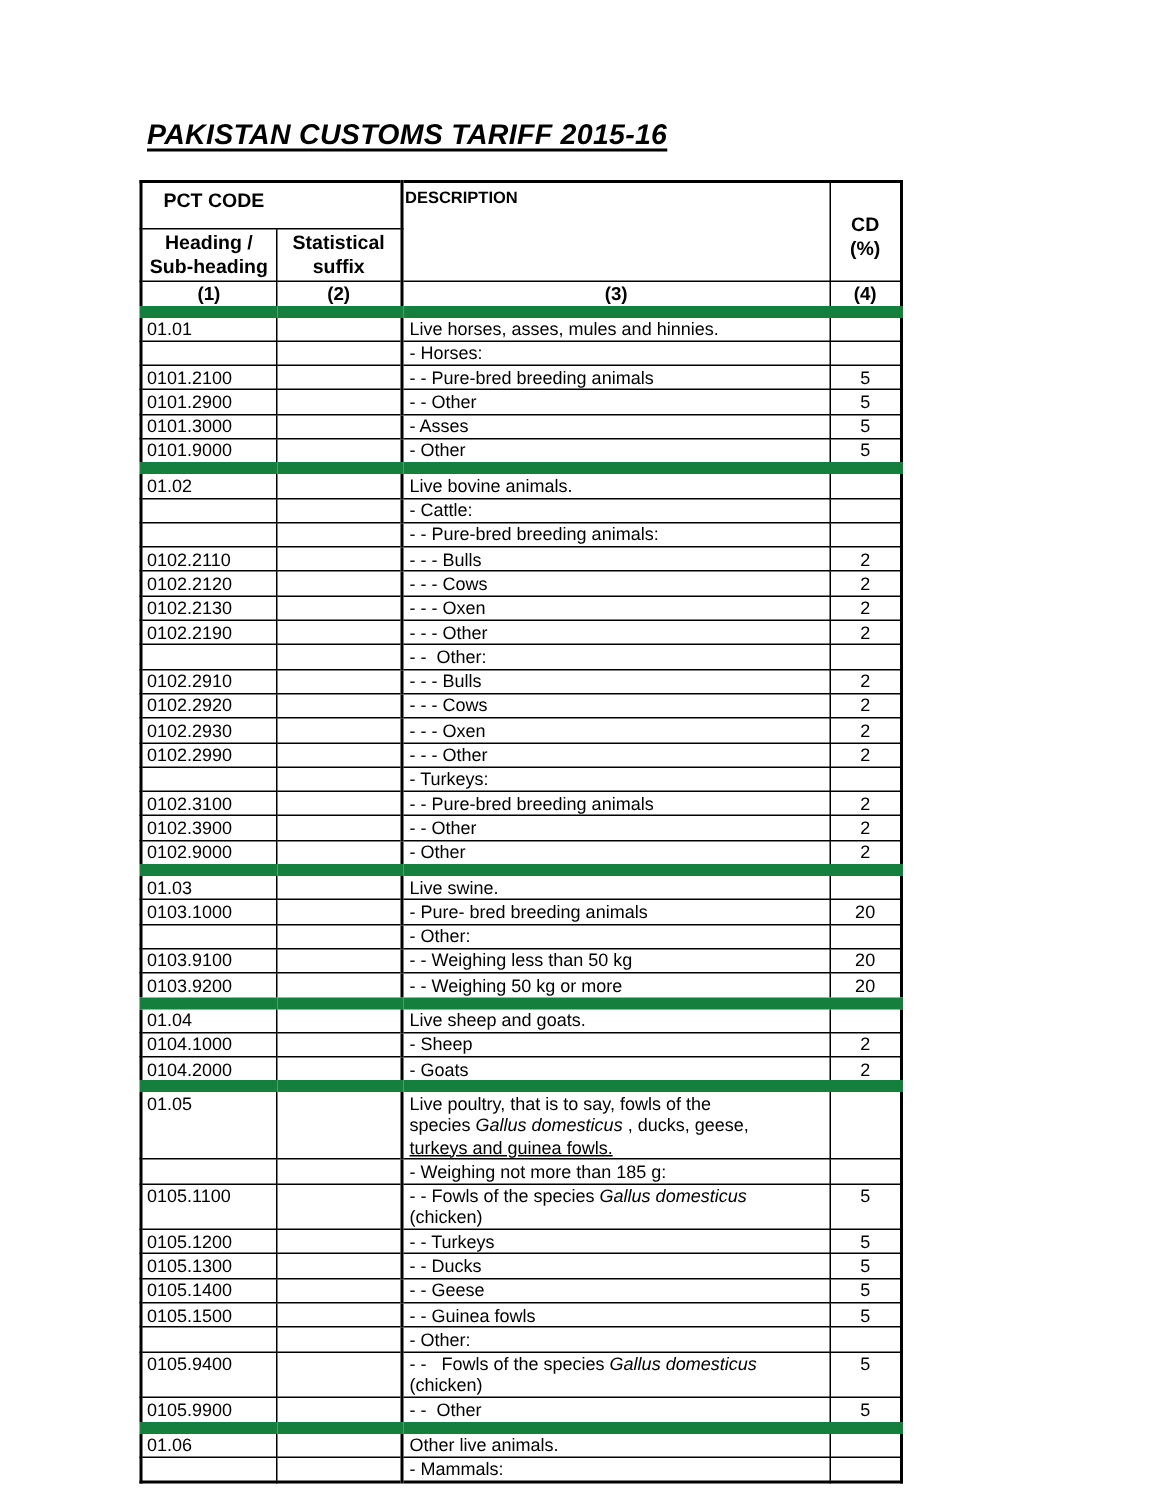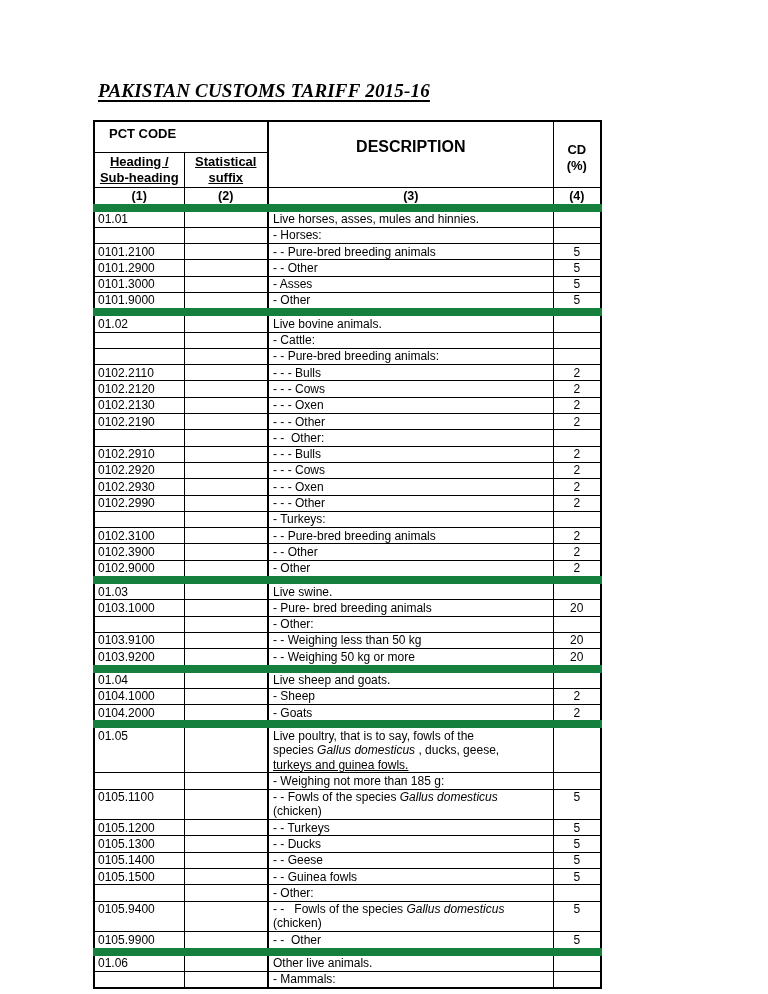--- a/index.html
+++ b/index.html
@@ -14,21 +14,20 @@
     position: absolute;
     left: 98px; top: 80px;
     margin: 0;
     font-size: 19px;
     font-weight: bold;
     font-style: italic;
     text-decoration: underline;
     text-decoration-thickness: 2px;
     text-underline-offset: 3px;
     letter-spacing: 0.2px;
-    font-family: Liberation Serif, serif;
   }
   table.tariff {
     position: absolute;
     left: 93px; top: 120px;
     width: 507px;
     border-collapse: collapse;
     table-layout: fixed;
     border: 2px solid #000;
   }
   .tariff th, .tariff td {
@@ -40,37 +39,36 @@
   tr.h1 { height: 31px; }
   tr.h2 { height: 34px; }
   tr.nums { height: 18px; }
   th.pct-h {
     text-align: left;
     font-size: 13px;
     padding: 4px 0 0 14px;
     line-height: 15px;
   }
   th.desc-h {
-    text-align: center;
-    font-size: 16px;
-    padding-top: 16px;
+    text-align: left;
+    font-size: 11px;
+    padding-top: 4px;
     border-left: 2px solid #000;
   }
   th.cd-h {
     text-align: center;
     font-size: 13px;
     padding-top: 20px;
     line-height: 16px;
   }
   tr.h2 th {
     text-align: center;
     font-size: 13px;
     line-height: 16px;
     padding-top: 1px;
-    text-decoration: underline;
   }
   tr.nums th {
     border-bottom: 2px solid #000;
     text-align: center;
     font-size: 12.5px;
     line-height: 15px;
     padding: 1px 0 0 0;
   }
   tbody td {
     font-size: 12px;

